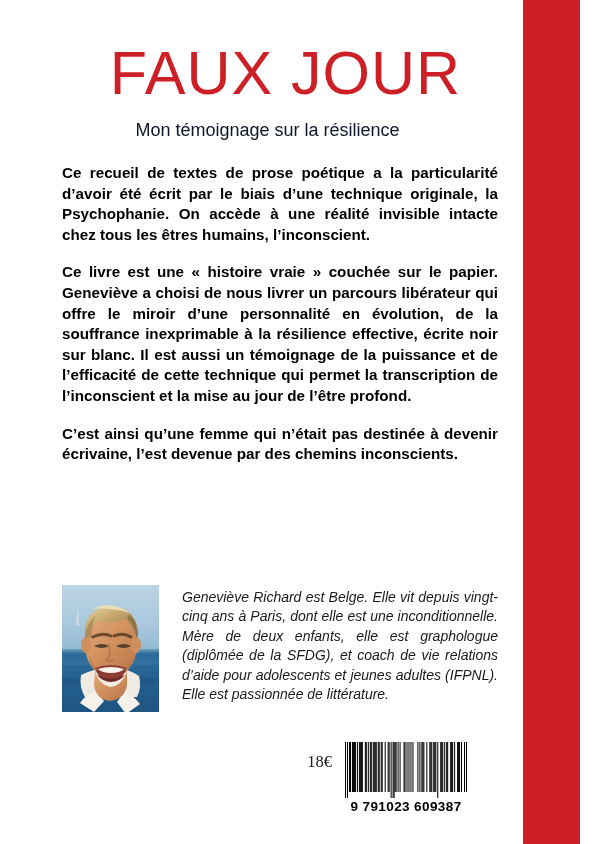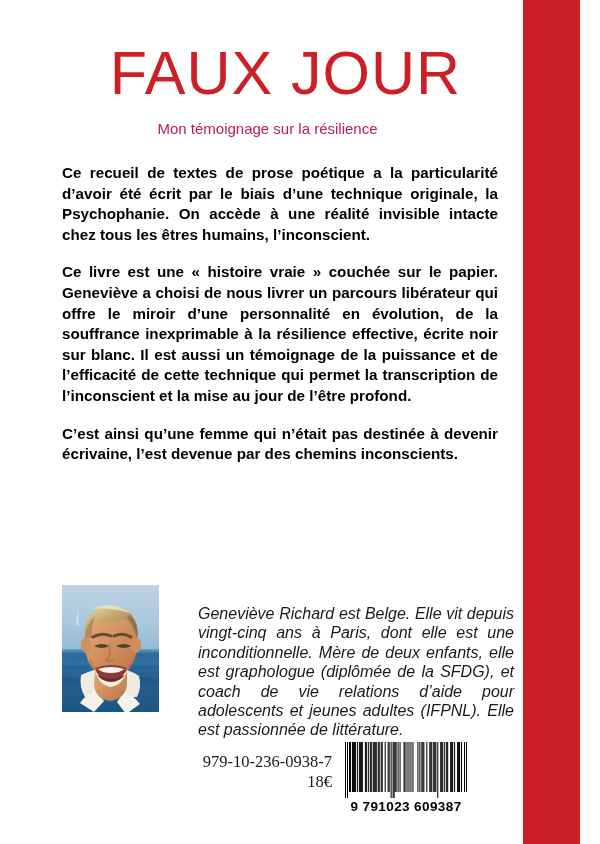--- a/index.html
+++ b/index.html
@@ -55,22 +55,22 @@
     color: #cc2026;
     font-size: 61px;
     line-height: 1.02;
     font-weight: 400;
     letter-spacing: 1px;
     white-space: nowrap;
     margin: 0;
     padding-left: 48px;
   }
   #book-subtitle {
-    color: #be185d;
-    font-size: 15px;
+    color: #0f172a;
+    font-size: 18px;
     line-height: 1.2;
     font-weight: 400;
     margin: 16px 0 0 12px;
     white-space: nowrap;
   }
 
   
   #blurb {
     position: absolute;
     top: 163px;
@@ -103,27 +103,27 @@
     height: 127px;
     overflow: hidden;
     background: #2f6f9e;
   }
   #author-photo svg { display: block; }
   #author-bio {
     position: absolute;
     top: 3px;
     left: 120px;
     width: 316px;
-    font-size: 16px;
+    font-size: 14px;
     line-height: 19.4px;
     font-style: italic;
     color: #1a1a1a;
     text-align: justify;
     text-justify: inter-word;
-    margin: 16px;
+    margin: 0;
   }
 
   
   #footer {
     position: absolute;
     top: 742px;
     left: 0;
     width: 523px;
     height: 80px;
   }
@@ -265,21 +265,20 @@
         </g>
       </svg>
     </div>
 
     <p id="author-bio">Geneviève Richard est Belge. Elle vit depuis vingt-cinq ans à Paris, dont elle est une inconditionnelle. Mère de deux enfants, elle est graphologue (diplômée de la SFDG), et coach de vie relations d’aide pour adolescents et jeunes adultes (IFPNL). Elle est passionnée de littérature.</p>
   </div>
 
   <div id="footer">
 
     <div id="isbn-block">
-      <span id="isbn-number">979-10-236-0938-7</span>
       <span id="price">18€</span>
     </div>
 
     <div id="barcode">
       <svg id="barcode-bars" viewBox="0 0 122 56" preserveAspectRatio="none" xmlns="http://www.w3.org/2000/svg">
         <rect x="0" y="0" width="122" height="56" fill="#ffffff"></rect>
         <g id="bar-group" fill="#000000">
             <rect x="0.000" y="0" width="1.012" height="56"></rect>
             <rect x="1.984" y="0" width="1.012" height="56"></rect>
             <rect x="3.967" y="0" width="1.012" height="50"></rect>

